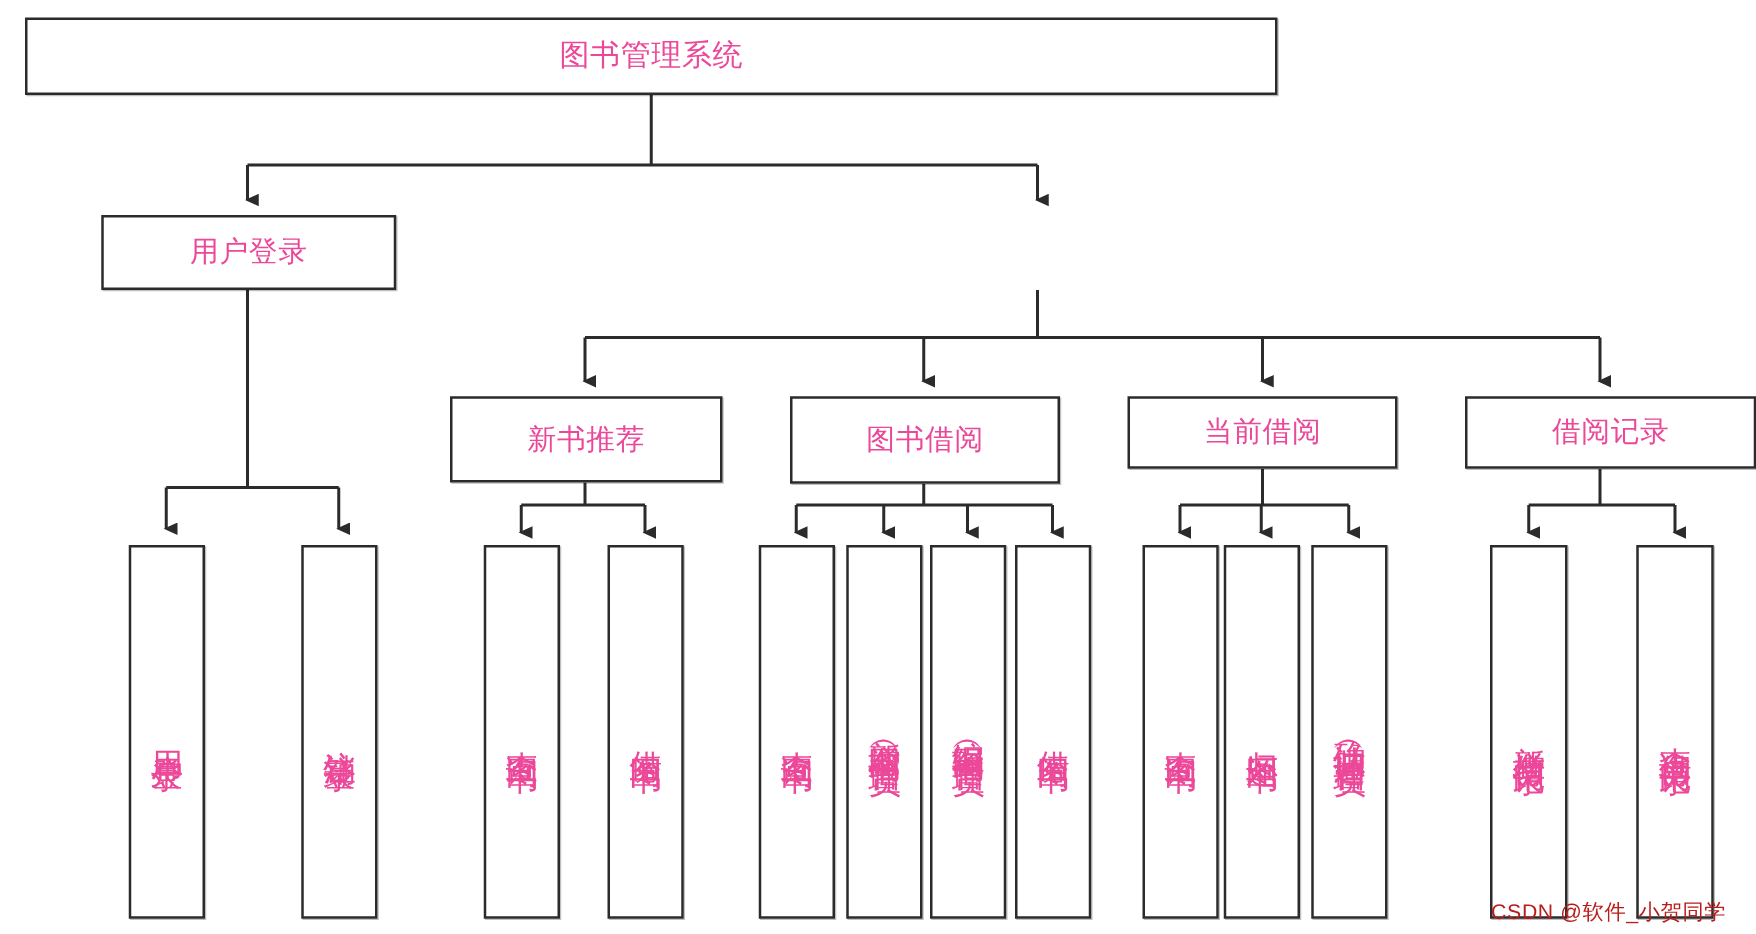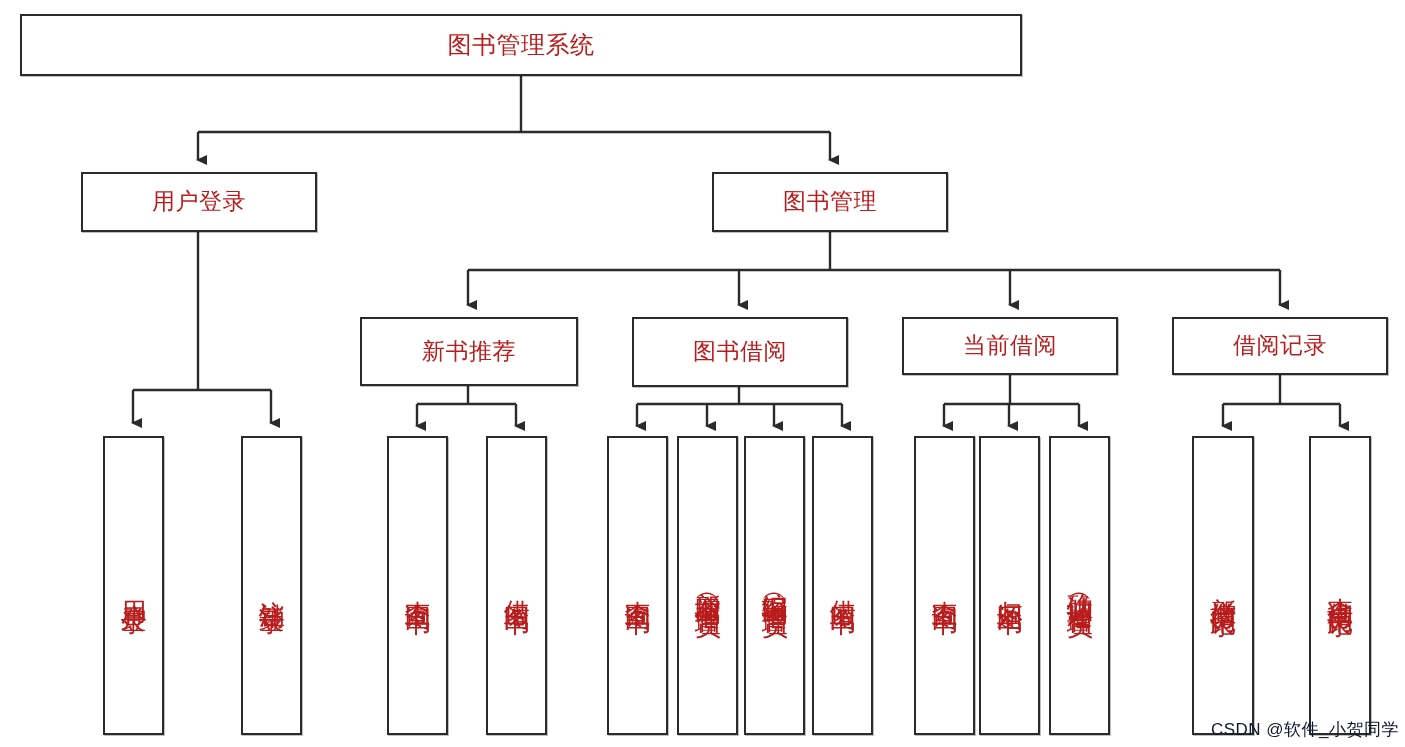--- a/index.html
+++ b/index.html
@@ -26,21 +26,21 @@
     pointer-events: none;
   }
   .node {
     position: absolute;
     box-sizing: border-box;
     background: #ffffff;
     border: 2px solid #2b2b2b;
     display: flex;
     align-items: center;
     justify-content: center;
-    color: #b91c1c;
+    color: #ec4899;
     box-shadow: 1px 1px 0 rgba(0,0,0,0.25);
   }
   .node .txt {
     display: block;
     text-align: center;
     line-height: 1.18;
     letter-spacing: 0.5px;
   }
   
   .node.h .txt {
@@ -56,24 +56,24 @@
   .node.v .txt {
     writing-mode: vertical-rl;
     text-orientation: upright;
     font-size: 26px;
     line-height: 1.05;
     letter-spacing: 3px;
     max-height: 100%;
   }
   .watermark {
     position: absolute;
-    right: 6px;
+    right: 24px;
     bottom: 6px;
     font-size: 17px;
-    color: #0f172a;
+    color: #b91c1c;
     white-space: nowrap;
     letter-spacing: 0.5px;
   }
 </style>
 </head>
 <body>
 
 <div id="canvas">
 
   <svg id="wires" viewBox="0 0 1405 747">
@@ -126,34 +126,31 @@
     </g>
   </svg>
 
   <div class="node h h-root" style="left:20px; top:14px; width:1002px; height:62px;">
     <span class="txt">图书管理系统</span>
   </div>
 
   <div class="node h" style="left:81px; top:172px; width:236px; height:60px;">
     <span class="txt">用户登录</span>
   </div>
-  <div class="node h" style="left:712px; top:172px; width:236px; height:60px;">
-    <span class="txt">图书管理</span>
-  </div>
 
   <div class="node h" style="left:360px; top:317px; width:218px; height:69px;">
     <span class="txt">新书推荐</span>
   </div>
   <div class="node h" style="left:632px; top:317px; width:216px; height:70px;">
     <span class="txt">图书借阅</span>
   </div>
   <div class="node h" style="left:902px; top:317px; width:216px; height:58px;">
     <span class="txt">当前借阅</span>
   </div>
-  <div class="node h" style="left:1172px; top:317px; width:216px; height:58px;">
+  <div class="node h" style="left:1172px; top:317px; width:233px; height:58px;">
     <span class="txt">借阅记录</span>
   </div>
 
   <div class="node v" style="left:103px; top:436px; width:61px; height:299px;">
     <span class="txt">用户登录</span>
   </div>
   <div class="node v" style="left:241px; top:436px; width:61px; height:299px;">
     <span class="txt">注销登录</span>
   </div>
 

